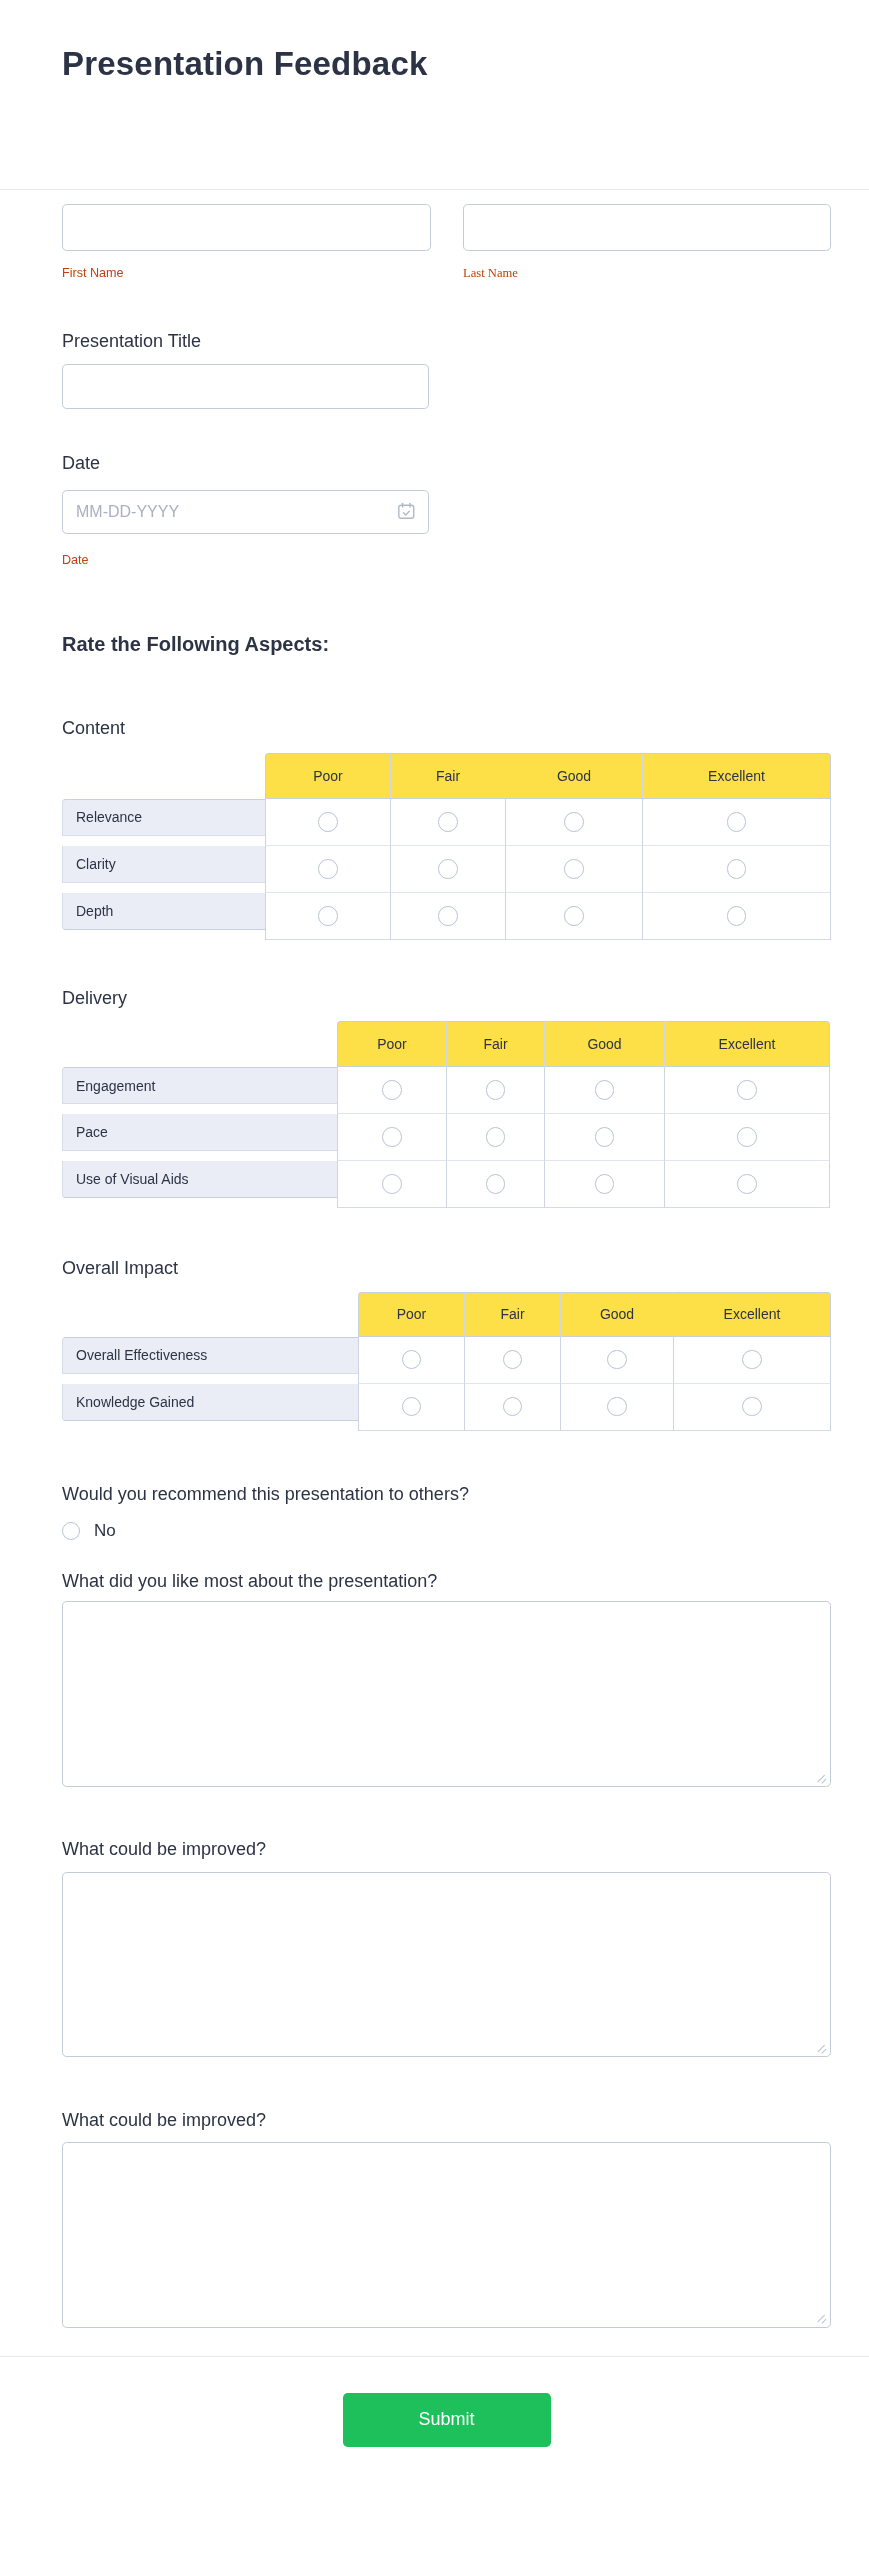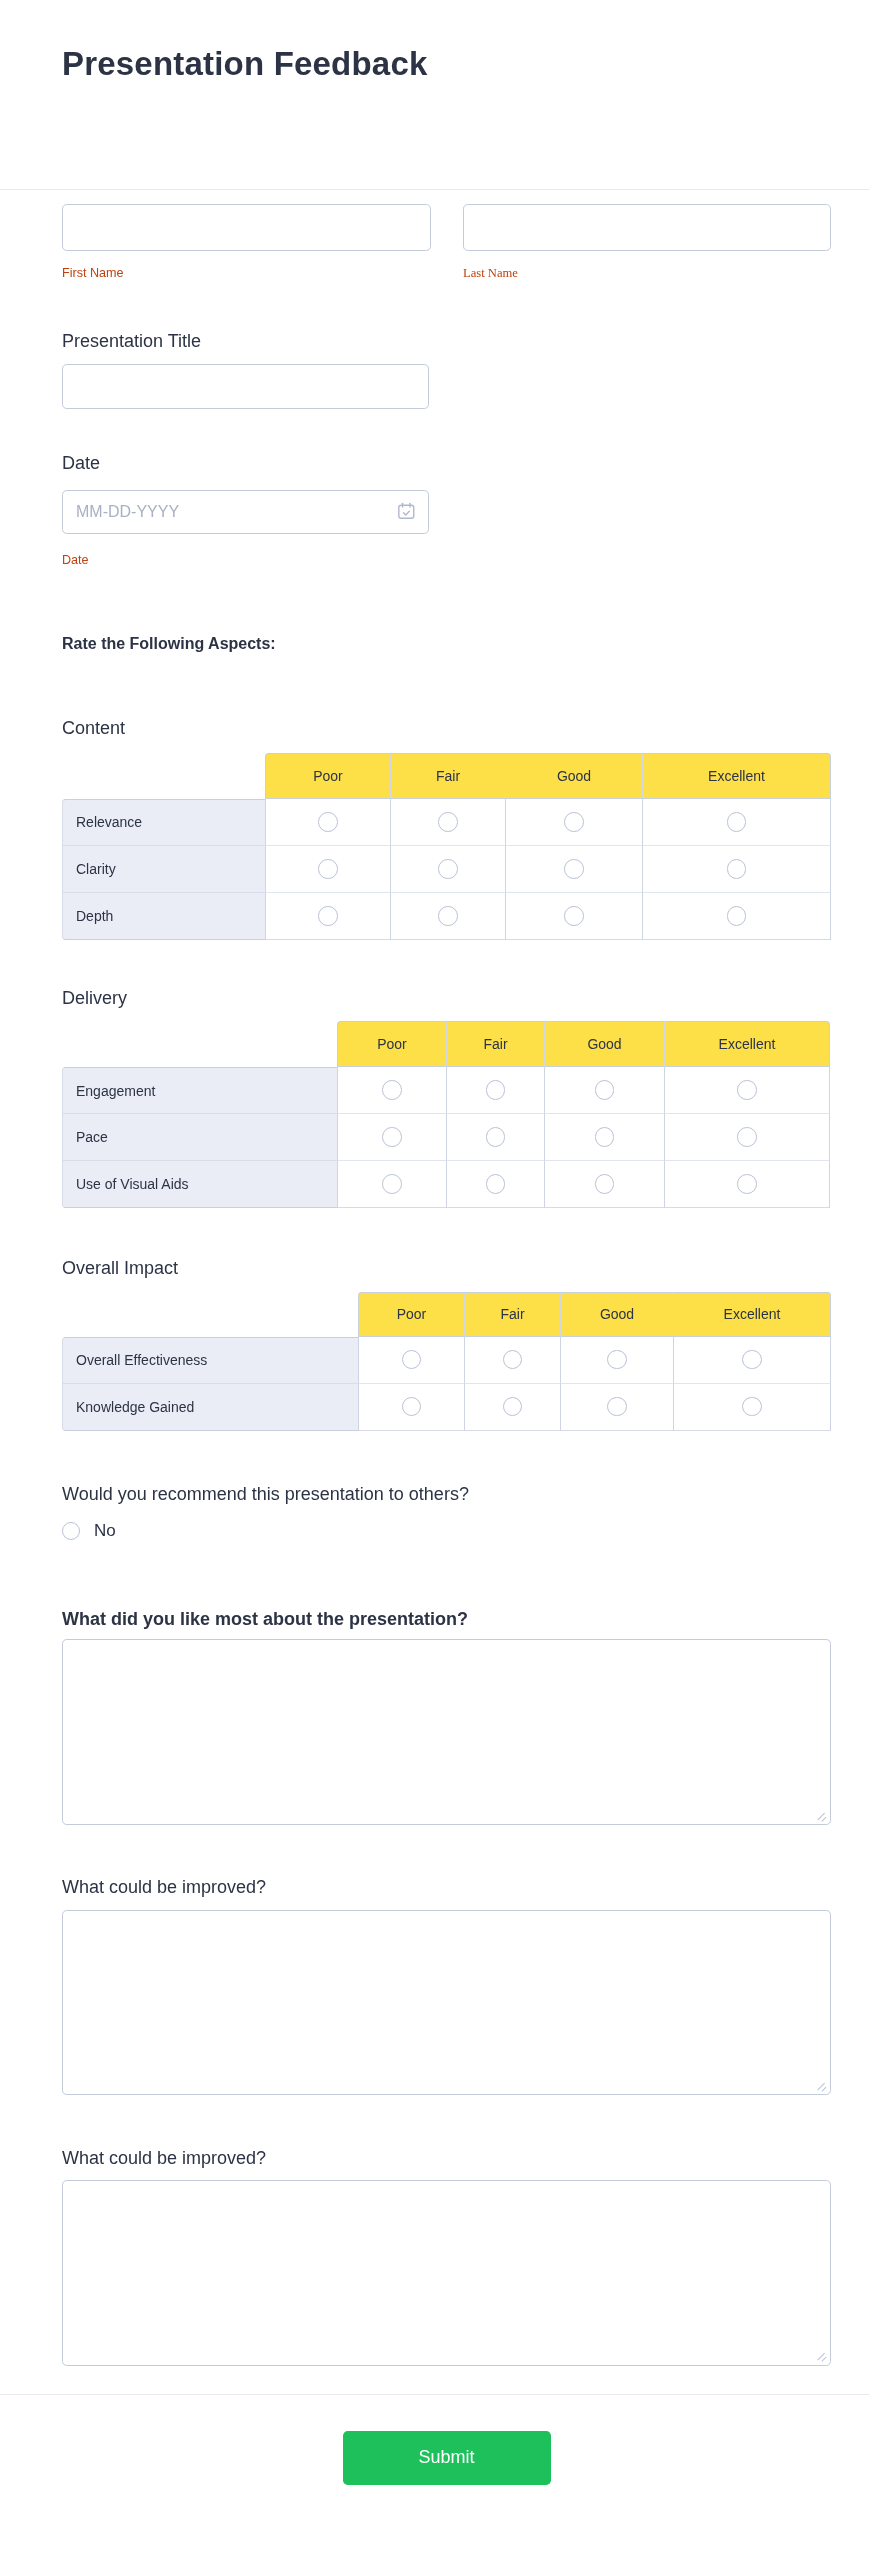--- a/index.html
+++ b/index.html
@@ -50,21 +50,21 @@
   .m-label-1 { margin-top: 51px; }
   .m-label-2 { margin-top: 49px; }
   .single-input { margin-top: 11.2px; width: 367px; height: 45px; }
 
   .m-label-3 { margin-top: 43px; }
   .date-wrap { position: relative; width: 367px; height: 44px; margin-top: 16px; }
   .date-wrap .tinput { width: 367px; height: 44px; padding-right: 41px; }
   .cal-icon { position: absolute; right: 12px; top: 11.2px; width: 20.6px; height: 20.6px; pointer-events: none; }
   .date-sub { margin-top: 18px; }
 
-  .section-heading { margin-top: 65px; font-size: 16px; line-height: 22.4px; font-weight: 700; color: #2c3345; }
+  .section-heading { margin-top: 65px; font-size: 20px; line-height: 22.4px; font-weight: 700; color: #2c3345; }
 
   .matrix-title { margin-top: 62px; }
   .matrix-title.mt-2 { margin-top: 47px; }
   .matrix-title.mt-3 { margin-top: 49px; }
 
   
   .matrix { display: grid; width: 769px; margin-top: 13px; }
   .matrix.m-2, .matrix.m-3 { margin-top: 12px; }
   .m-1 { grid-template-columns: 203px 125px 115px 137px 189px; }
   .m-2 { grid-template-columns: 275px 109px 98px 120px 166px; }
@@ -84,21 +84,21 @@
   .hcell.h-first { border-left: 0.9px solid #c9d0dd; border-top-left-radius: 3.7px; }
   .hcell.h-last { border-right: 0.9px solid #c9d0dd; border-top-right-radius: 3.7px; text-align: right; }
 
   .rlabel {
     background: #eaedf6;
     border-left: 0.9px solid #d7dce8;
     border-bottom: 0.9px solid #d8dde9;
     display: flex; align-items: center;
     padding-left: 13px;
     font-size: 14px; color: #2c3345;
-    height: 47px;
+    height: 37px;
   }
   .row-first .rlabel { border-top: 0.9px solid #c9d0dd; border-top-left-radius: 3.7px; }
   .row-last .rlabel { border-bottom: 0.9px solid #c9d0dd; border-bottom-left-radius: 3.7px; }
 
   .rcell {
     background: #fff;
     border-left: 0.9px solid #ced4e1;
     border-bottom: 0.9px solid #e1e5ee;
     display: flex; align-items: center; justify-content: center;
     height: 47px;
@@ -122,21 +122,21 @@
   .opt-radio {
     width: 18px; height: 18px;
     border: 1.4px solid #b9c2d4;
     border-radius: 50%;
     background: #fff;
     cursor: pointer;
     flex: 0 0 auto;
   }
   .opt-text { margin-left: 14px; font-size: 17px; color: #2c3345; }
 
-  .ta-label-1 { margin-top: 66px; font-weight: bold; }
+  .ta-label-1 { margin-top: 28px; }
   .ta-label-2 { margin-top: 51px; }
   .ta-label-3 { margin-top: 52px; }
   .ta-wrap { position: relative; width: 769px; margin-top: 9.4px; }
   .ta-wrap.w-2 { margin-top: 11.2px; }
   .ta-wrap.w-3 { margin-top: 10.3px; }
   textarea.ta {
     display: block;
     width: 769px; height: 186px;
     border: 0.9px solid #c3cad8;
     border-radius: 4.7px;

